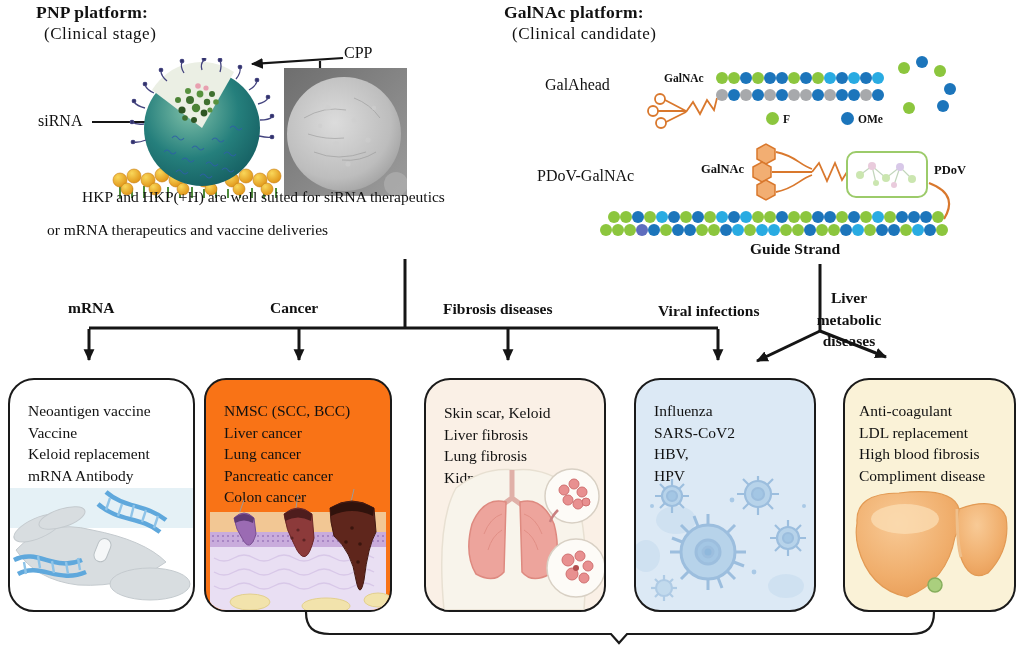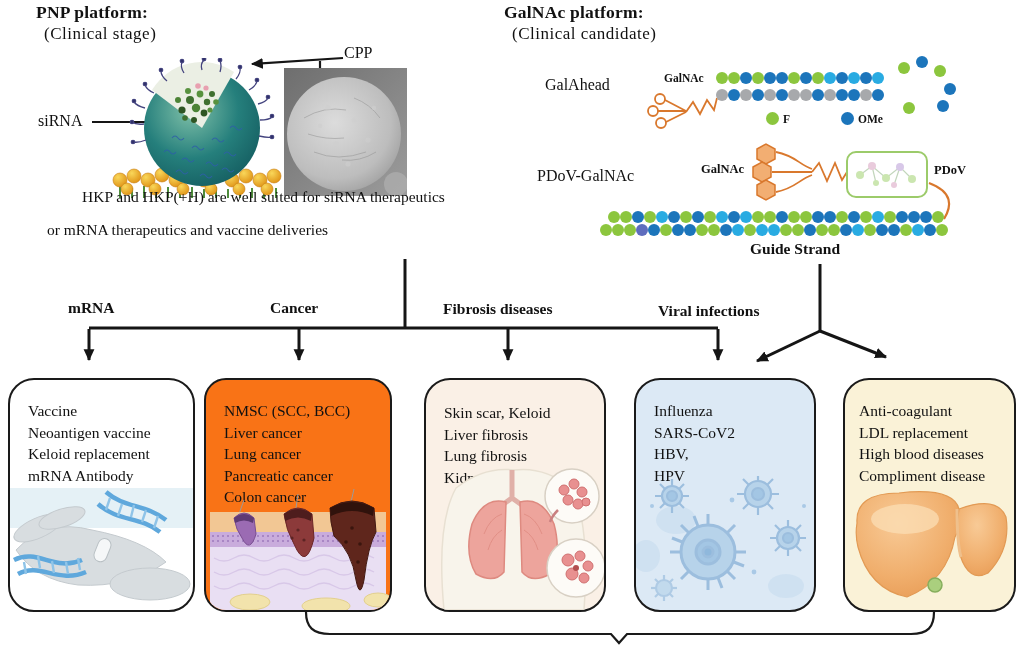--- a/index.html
+++ b/index.html
@@ -372,25 +372,26 @@
       <span class="bead" style="background: rgb(41, 171, 226);"></span>
       <span class="bead" style="background: rgb(28, 117, 187);"></span>
       <span class="bead" style="background: rgb(140, 198, 62);"></span>
     </div>
   <div class="lbl" style="left:750px;top:240px;font-size:15.5px;font-weight:bold;">Guide Strand</div>
 
   <div class="lbl branch" style="left:68px;top:299px;">mRNA</div>
   <div class="lbl branch" style="left:270px;top:299px;">Cancer</div>
   <div class="lbl branch" style="left:443px;top:300px;">Fibrosis diseases</div>
   <div class="lbl branch" style="left:658px;top:302px;">Viral infections</div>
+  <div class="branch" style="position:absolute;left:806px;top:287px;width:86px;text-align:center;line-height:21.5px;white-space:normal;">Liver metabolic diseases</div>
 
   <div class="dbox" style="left: 8px; width: 187px; background: rgb(255, 255, 255);">
     <div class="box-text">
+        <div class="box-line">Neoantigen vaccine</div>
         <div class="box-line">Vaccine</div>
-        <div class="box-line">Neoantigen vaccine</div>
         <div class="box-line">Keloid replacement</div>
         <div class="box-line">mRNA Antibody</div>
       </div>
     <svg class="box-art" width="183" height="122" viewBox="0 0 183 122">
       <rect y="0" width="183" height="40" fill="#CFE6EE" opacity=".55"></rect>
       <g fill="#D8DDE0" stroke="#C4CACE" stroke-width="1">
         <path d="M6,62 Q36,30 82,42 Q134,52 156,74 Q120,100 68,97 Q26,92 6,62 Z"></path>
         <ellipse cx="28" cy="40" rx="26" ry="10" transform="rotate(-24 28 40)"></ellipse>
         <ellipse cx="52" cy="30" rx="24" ry="9" transform="rotate(-18 52 30)"></ellipse>
         <ellipse cx="140" cy="96" rx="40" ry="16"></ellipse>
@@ -565,21 +566,21 @@
           <circle cx="16" cy="30" r="2"></circle>
           <circle cx="168" cy="30" r="2"></circle>
       </g>
     </svg>
   </div>
 
   <div class="dbox" style="left: 843px; width: 173px; background: rgb(250, 242, 215);">
     <div class="box-text" style="left:14px;">
         <div class="box-line">Anti-coagulant</div>
         <div class="box-line">LDL replacement</div>
-        <div class="box-line">High blood diseases</div>
+        <div class="box-line">High blood fibrosis</div>
         <div class="box-line">Compliment disease</div>
       </div>
     <svg class="box-art" width="169" height="127" viewBox="0 0 169 127">
       <defs>
         <radialGradient id="liv" cx="40%" cy="30%" r="85%">
           <stop offset="0%" stop-color="#F8CA96"></stop>
             <stop offset="60%" stop-color="#F0AE6C"></stop>
             <stop offset="100%" stop-color="#E69750"></stop>
         </radialGradient>
       </defs>

